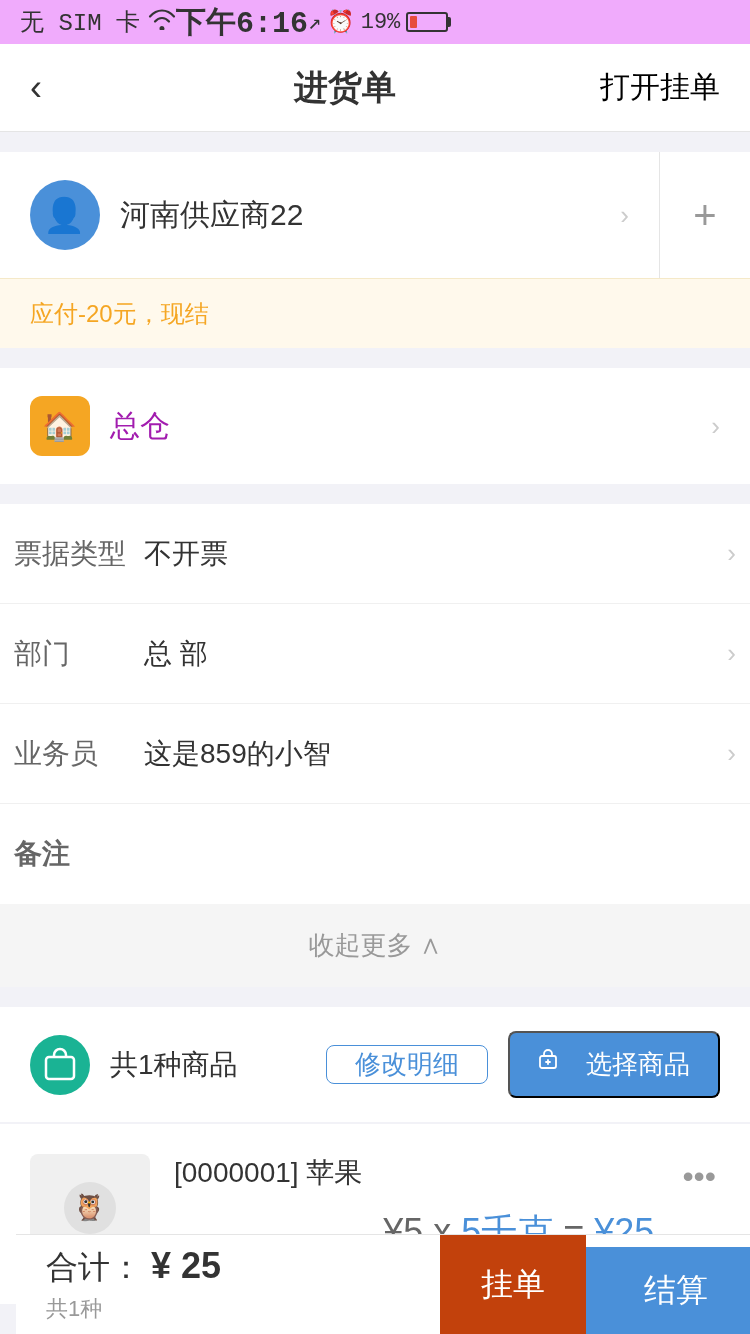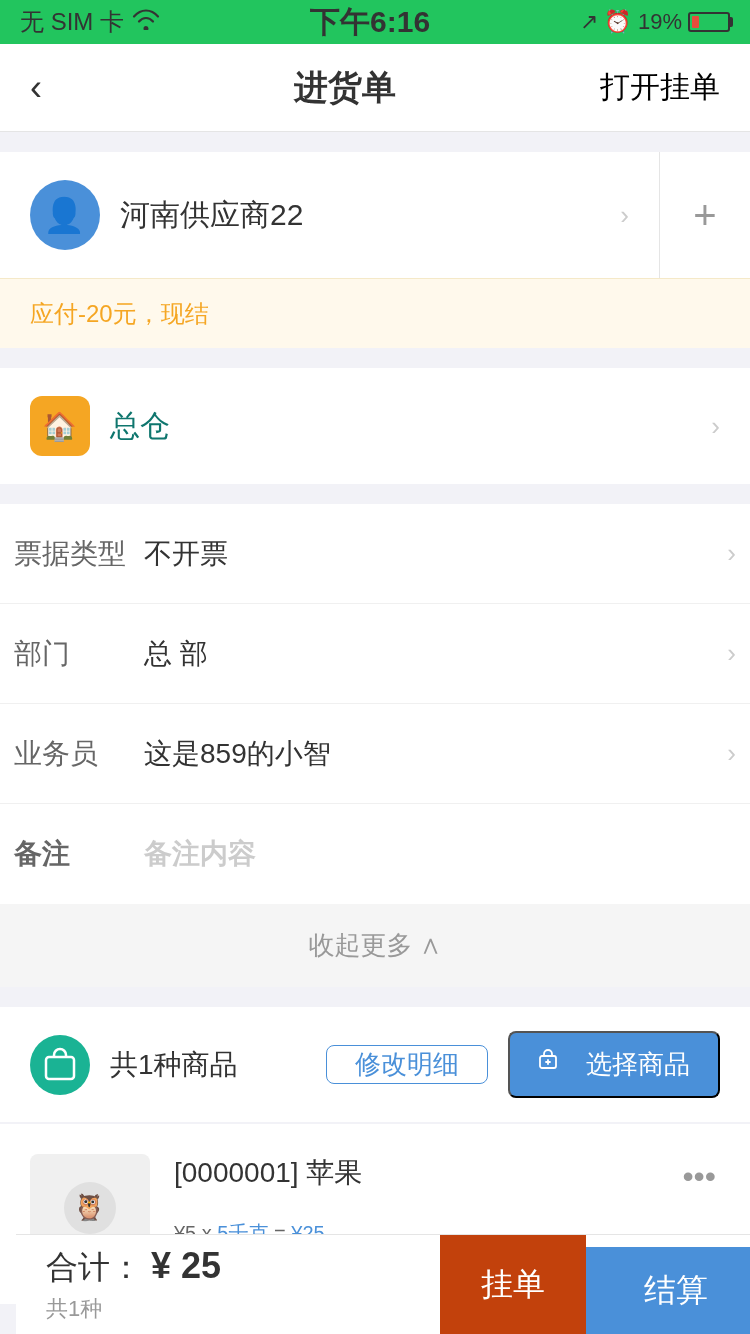--- a/index.html
+++ b/index.html
@@ -9,27 +9,27 @@
       min-height: 1334px;
       font-family: -apple-system, "PingFang SC", "Helvetica Neue", sans-serif;
       background: #f2f2f7;
       font-size: 28px;
       color: #333;
     }
 
     
     .status-bar {
       height: 44px;
-      background: #22c55e;
-      display: flex;
-      align-items: center;
-      justify-content: space-between;
+      background: #f0abfc;
+      display: flex;
+      align-items: center;
       padding: 0 20px;
       font-size: 24px;
       font-weight: 500;
+      font-family: Liberation Mono, monospace;
     }
     .status-left { display: flex; align-items: center; gap: 8px; }
     .status-center { font-size: 30px; font-weight: 600; }
     .status-right { display: flex; align-items: center; gap: 6px; font-size: 22px; }
     .battery {
       width: 42px; height: 20px; border: 2px solid #333; border-radius: 3px;
       position: relative; display: inline-flex; align-items: center; padding: 2px;
     }
     .battery::after {
       content: ''; width: 3px; height: 10px; background: #333;
@@ -119,21 +119,21 @@
       cursor: pointer;
     }
     .warehouse-icon {
       width: 60px; height: 60px; border-radius: 12px;
       background: #f5a623;
       display: flex; align-items: center; justify-content: center;
       margin-right: 20px;
       flex-shrink: 0;
     }
     .warehouse-icon span { color: #fff; font-size: 28px; }
-    .warehouse-name { flex: 1; font-size: 30px; color: #0f766e; }
+    .warehouse-name { flex: 1; font-size: 30px; color: #a21caf; }
 
     
     .form-section {
       background: #fff;
       margin-top: 20px;
     }
     .form-row {
       display: flex;
       align-items: center;
       padding: 30px 14px;
@@ -224,22 +224,22 @@
       background: #f0f0f0;
       border-radius: 8px;
       display: flex; align-items: center; justify-content: center;
       flex-shrink: 0;
     }
     .product-thumb-icon {
       color: #ccc;
       font-size: 50px;
     }
     .product-info { flex: 1; }
-    .product-name { font-size: 28px; color: #333; margin-bottom: 28px; }
-    .product-price { font-size: 20px; color: #666; }
+    .product-name { font-size: 28px; color: #333; margin-bottom: 16px; }
+    .product-price { font-size: 36px; color: #666; text-align: right; }
     .price-blue { color: #4a90d9; }
     .product-more {
       color: #999;
       font-size: 32px;
       cursor: pointer;
       padding: 4px;
     }
 
     
     .bottom-bar {
@@ -349,21 +349,20 @@
     <span class="form-value">总 部</span>
     <span class="chevron">›</span>
   </div>
   <div class="form-row">
     <span class="form-label">业务员</span>
     <span class="form-value">这是859的小智</span>
     <span class="chevron">›</span>
   </div>
   <div class="form-row">
     <span class="form-label">备注</span>
-    <span class="form-placeholder">备注内容</span>
   </div>
 </div>
 
 <div class="collapse-bar">收起更多 ∧</div>
 
 <div class="products-header">
   <div class="products-icon">
     <svg width="36" height="36" viewBox="0 0 36 36" fill="none">
       <rect x="4" y="10" width="28" height="22" rx="3" stroke="white" stroke-width="2.5" fill="none"></rect>
       <path d="M12 10V8a6 6 0 0112 0v2" stroke="white" stroke-width="2.5" fill="none"></path>

